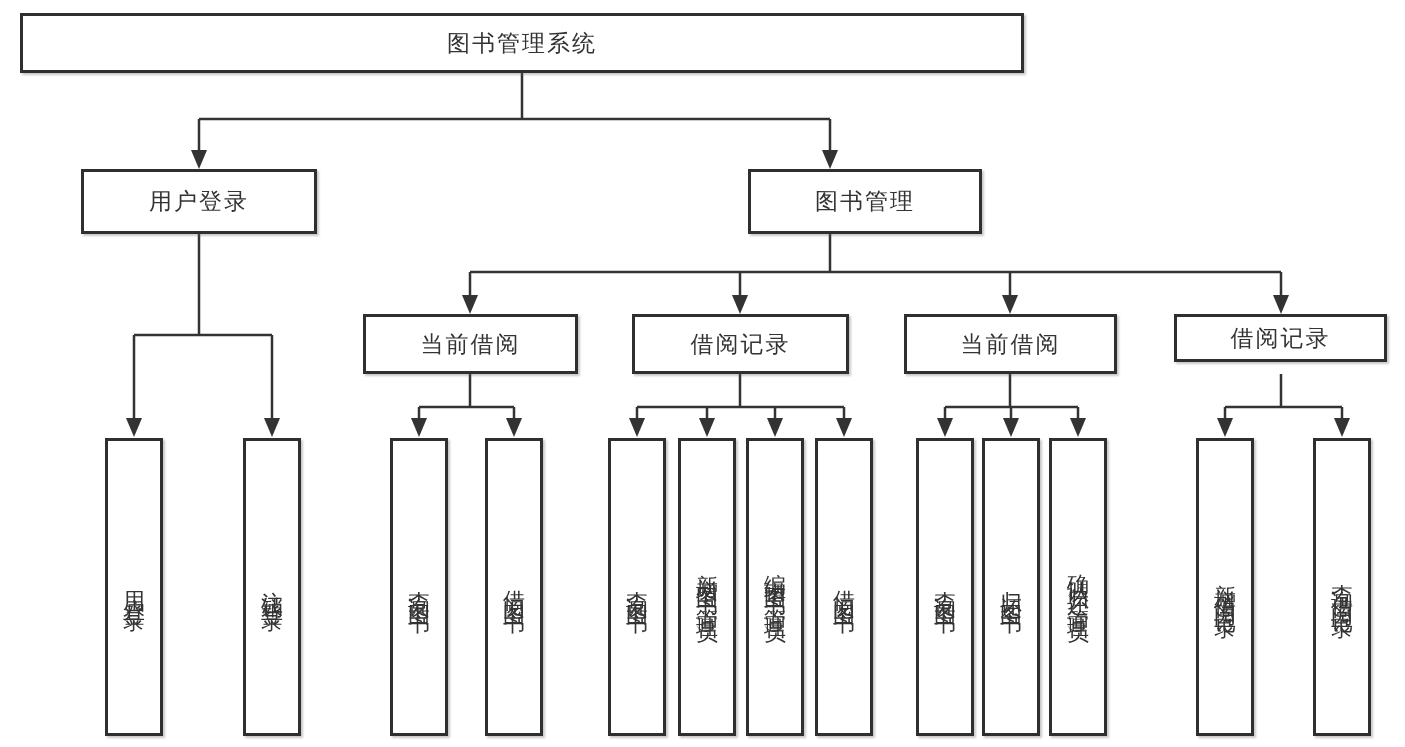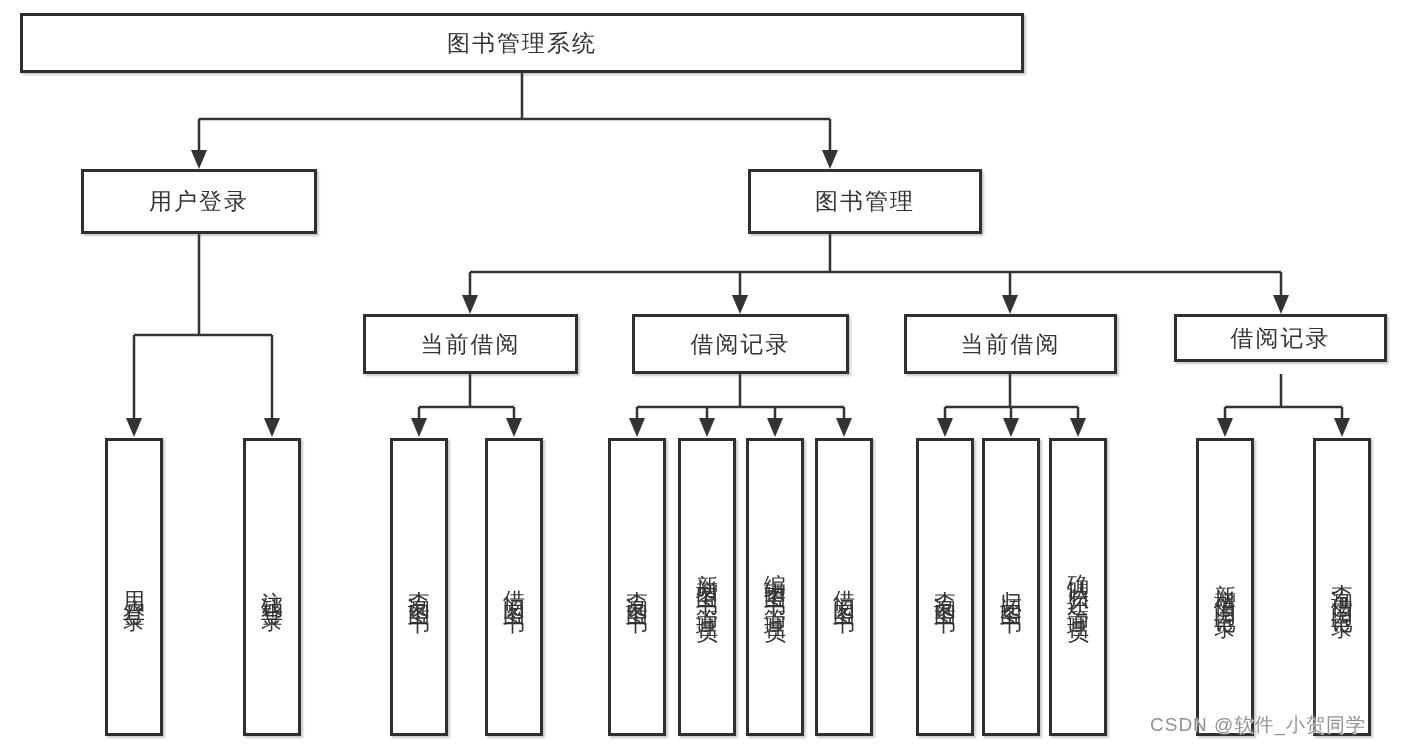--- a/index.html
+++ b/index.html
@@ -126,15 +126,14 @@
   <div class="box leaf" style="left:746px; top:438px; width:58px; height:298px;">编辑图书（管理员）</div>
   <div class="box leaf" style="left:815px; top:438px; width:58px; height:298px;">借阅图书</div>
 
   <div class="box leaf" style="left:916px; top:438px; width:58px; height:298px;">查询图书</div>
   <div class="box leaf" style="left:982px; top:438px; width:58px; height:298px;">归还图书</div>
   <div class="box leaf" style="left:1049px; top:438px; width:58px; height:298px;">确认归还（管理员）</div>
 
   <div class="box leaf" style="left:1196px; top:438px; width:58px; height:298px;">新增借阅记录</div>
   <div class="box leaf" style="left:1313px; top:438px; width:58px; height:298px;">查询借阅记录</div>
 
-  <div class="watermark">CSDN @软件_小贺同学</div>
 
 </div>
 
 </body></html>

